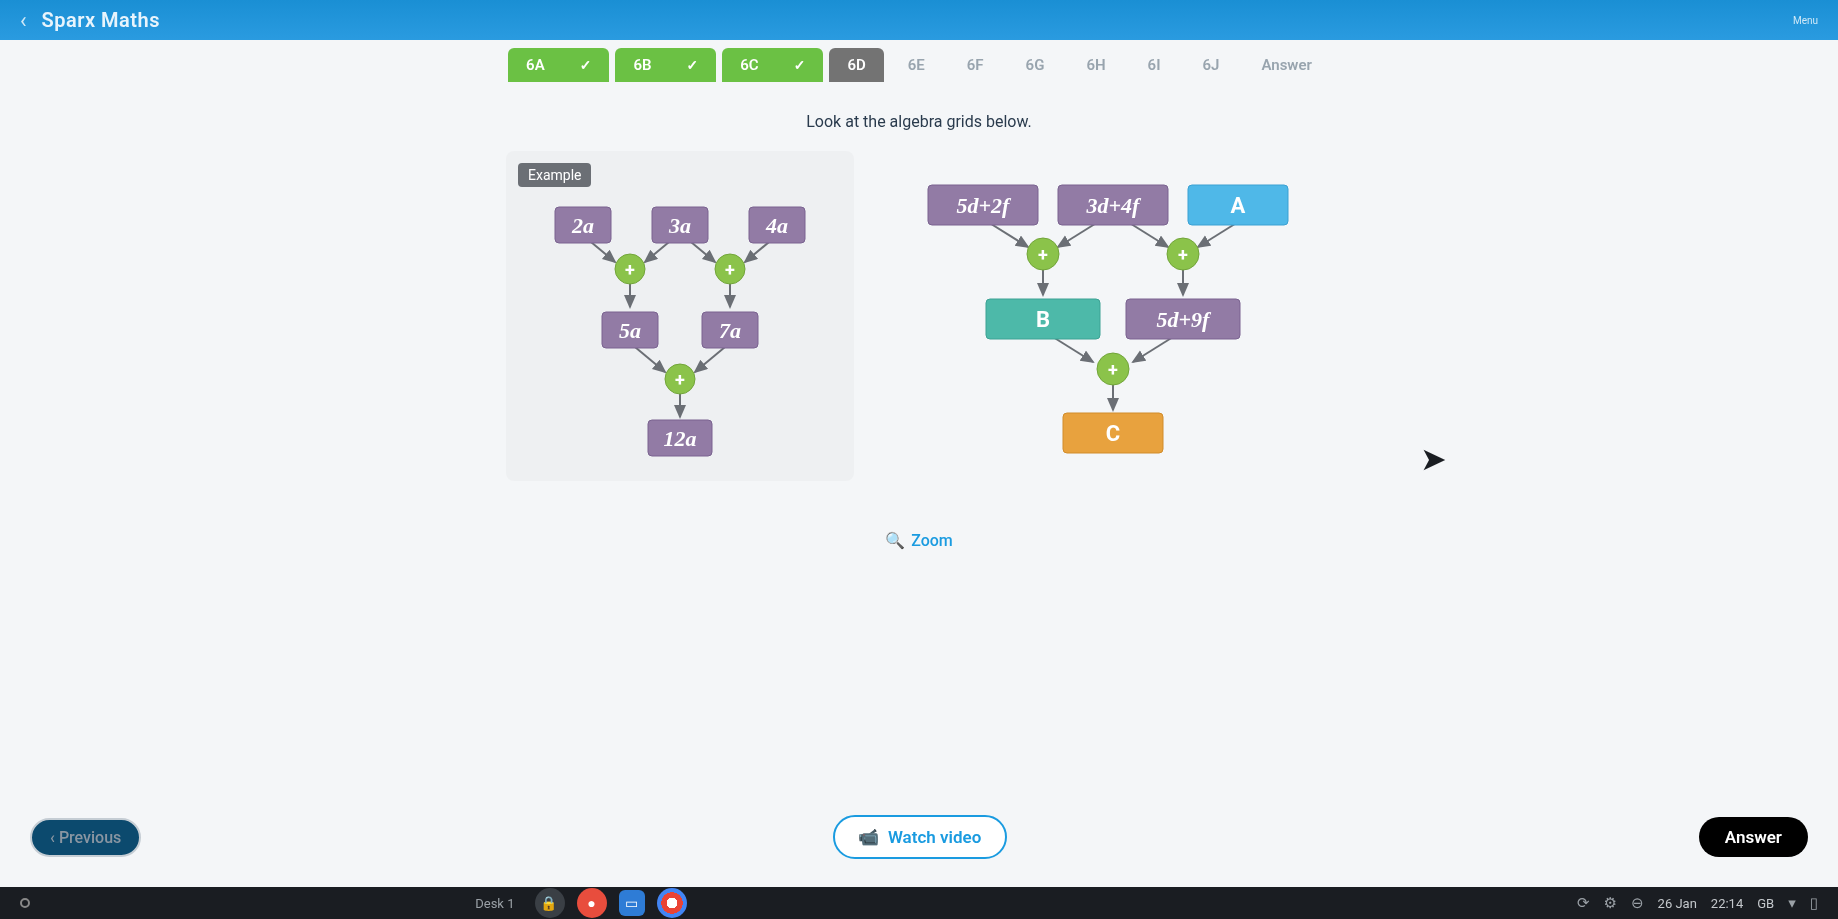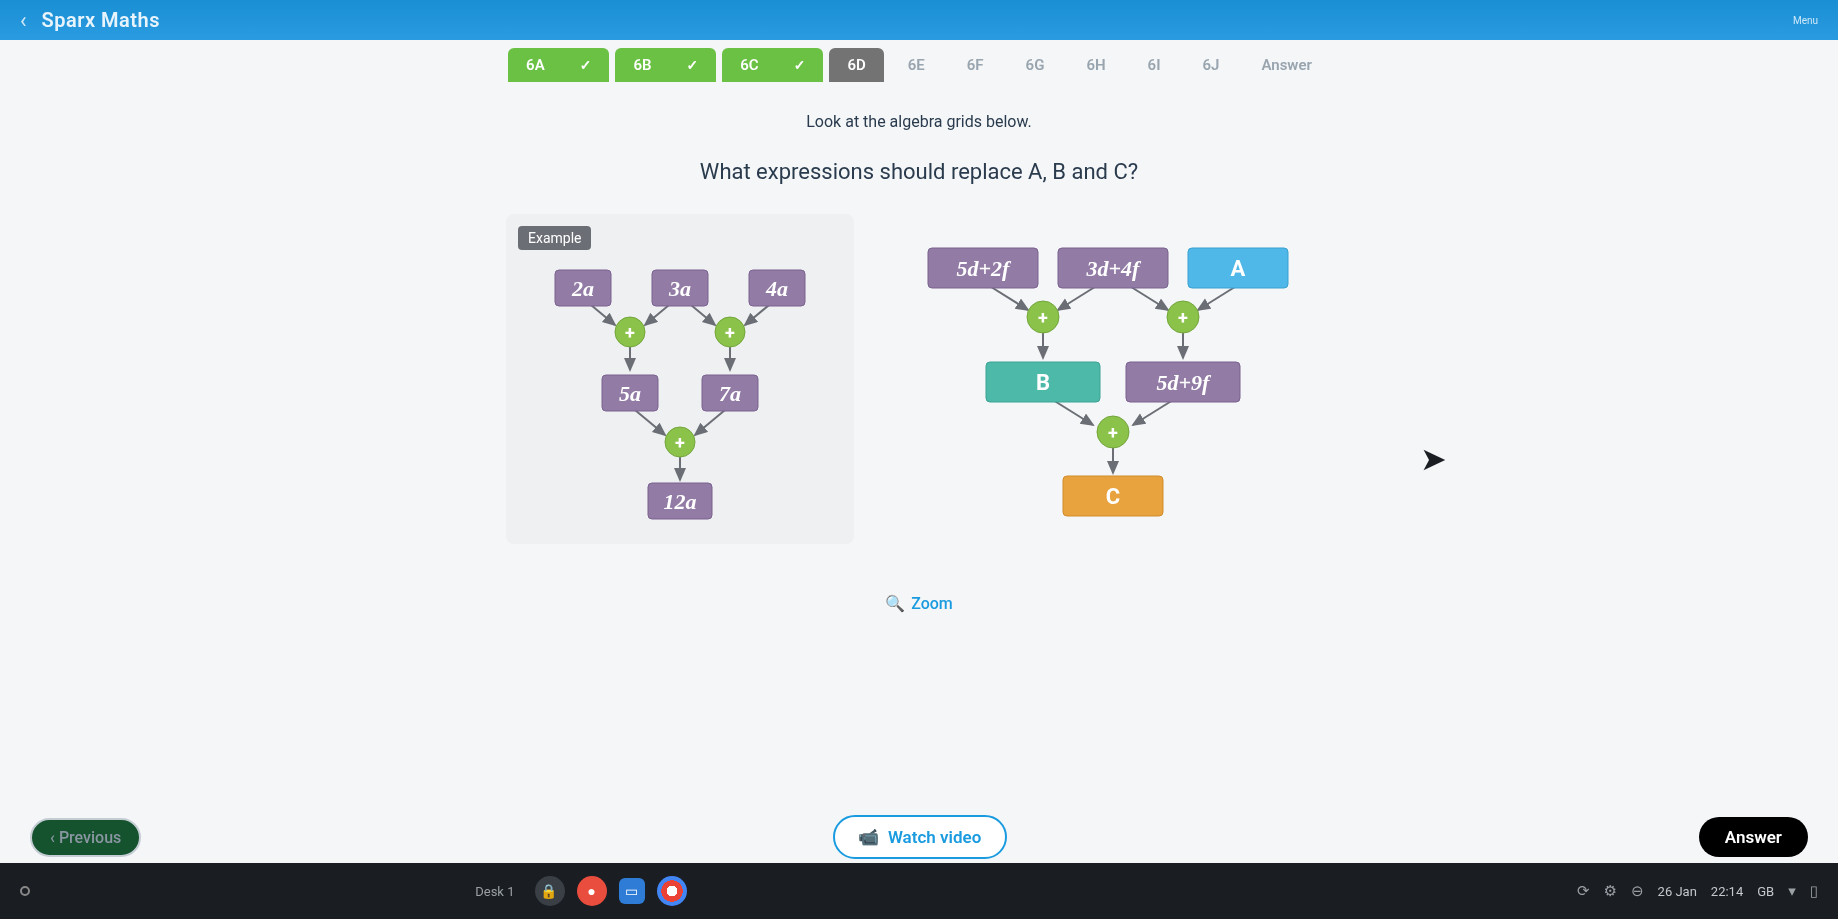--- a/index.html
+++ b/index.html
@@ -34,25 +34,25 @@
 .plus-circle { fill: #8bc34a; stroke: #72a53a; }
 .plus-text { fill: #fff; font-size: 18px; font-weight: 700; text-anchor: middle; dominant-baseline: central; }
 .answer-a { fill: #4fb8e8; stroke: #3aa1d3; }
 .answer-b { fill: #4db9a9; stroke: #3ca294; }
 .answer-c { fill: #e8a23e; stroke: #d18c2a; }
 .arrow { stroke: #6b6f75; stroke-width: 2; fill: none; marker-end: url(#arrowhead); }
 
 .zoom-link { color: #1a9be0; font-size: 16px; margin-top: 20px; display: inline-flex; align-items: center; gap: 6px; cursor: pointer; font-weight: 500; }
 
 .bottom-controls { position: absolute; bottom: 60px; left: 0; right: 0; display: flex; align-items: center; padding: 0 30px; }
-.prev-btn { border: 2px solid #c5cdd4; background: #14532d; color: #8a96a2; padding: 8px 18px; border-radius: 20px; font-size: 16px; cursor: pointer; font-weight: 500; }
+.prev-btn { border: 2px solid #c5cdd4; background: #0c4a6e; color: #8a96a2; padding: 8px 18px; border-radius: 20px; font-size: 16px; cursor: pointer; font-weight: 500; }
 .watch-btn { margin: 0 auto; border: 2px solid #1a9be0; background: #fff; color: #1a9be0; padding: 10px 24px; border-radius: 24px; font-size: 17px; cursor: pointer; font-weight: 600; display: inline-flex; align-items: center; gap: 8px; }
 .answer-btn { background: #000000; color: #fff; padding: 10px 26px; border-radius: 22px; font-size: 17px; cursor: pointer; font-weight: 600; border: none; }
 
-.taskbar { position: absolute; bottom: 0; left: 0; right: 0; height: 56px; background: #1a1d22; display: flex; align-items: center; color: #c4c8cc; font-size: 13px; padding: 0 20px; }
+.taskbar { position: absolute; bottom: 0; left: 0; right: 0; height: 32px; background: #1a1d22; display: flex; align-items: center; color: #c4c8cc; font-size: 13px; padding: 0 20px; }
 .taskbar .left-circle { width: 10px; height: 10px; border: 2px solid #888; border-radius: 50%; }
 .taskbar .center { margin: 0 auto; display: flex; align-items: center; gap: 12px; }
 .taskbar .desk { font-size: 13px; color: #9aa0a6; margin-right: 8px; }
 .tray-icon { width: 30px; height: 30px; border-radius: 50%; display: inline-flex; align-items: center; justify-content: center; font-size: 14px; }
 .tray-icon.gray { background: #3a3f45; color: #ddd; }
 .tray-icon.red { background: #e84d3d; color: #fff; }
 .tray-icon.blue { background: #2e7cd6; color: #fff; border-radius: 6px; width: 26px; height: 26px; }
 .tray-icon.chrome { background: radial-gradient(circle, #fff 25%, #ea4335 26% 50%, #4285f4 51% 75%, #34a853 76%); }
 .taskbar .right { margin-left: auto; display: flex; align-items: center; gap: 14px; }
 .sys-icon { color: #9aa0a6; font-size: 15px; }
@@ -104,21 +104,20 @@
   <div class="tab">
       <span>6J</span>
     </div>
   <div class="tab">
       <span>Answer</span>
     </div>
 </div>
 
 <div class="main-area">
   <div class="instruction-1">Look at the algebra grids below.</div>
-  <div class="instruction-2">What expressions should replace A, B and C?</div>
 
   <div class="grids-wrap">
 
     <div class="grid-panel example">
       <div class="example-tag">Example</div>
       <svg class="grid-svg" width="300" height="290">
         <defs>
             <marker id="arrowhead" markerWidth="8" markerHeight="8" refX="6" refY="3" orient="auto">
               <polygon points="0 0, 7 3, 0 6" fill="#6b6f75"></polygon>
             </marker>

